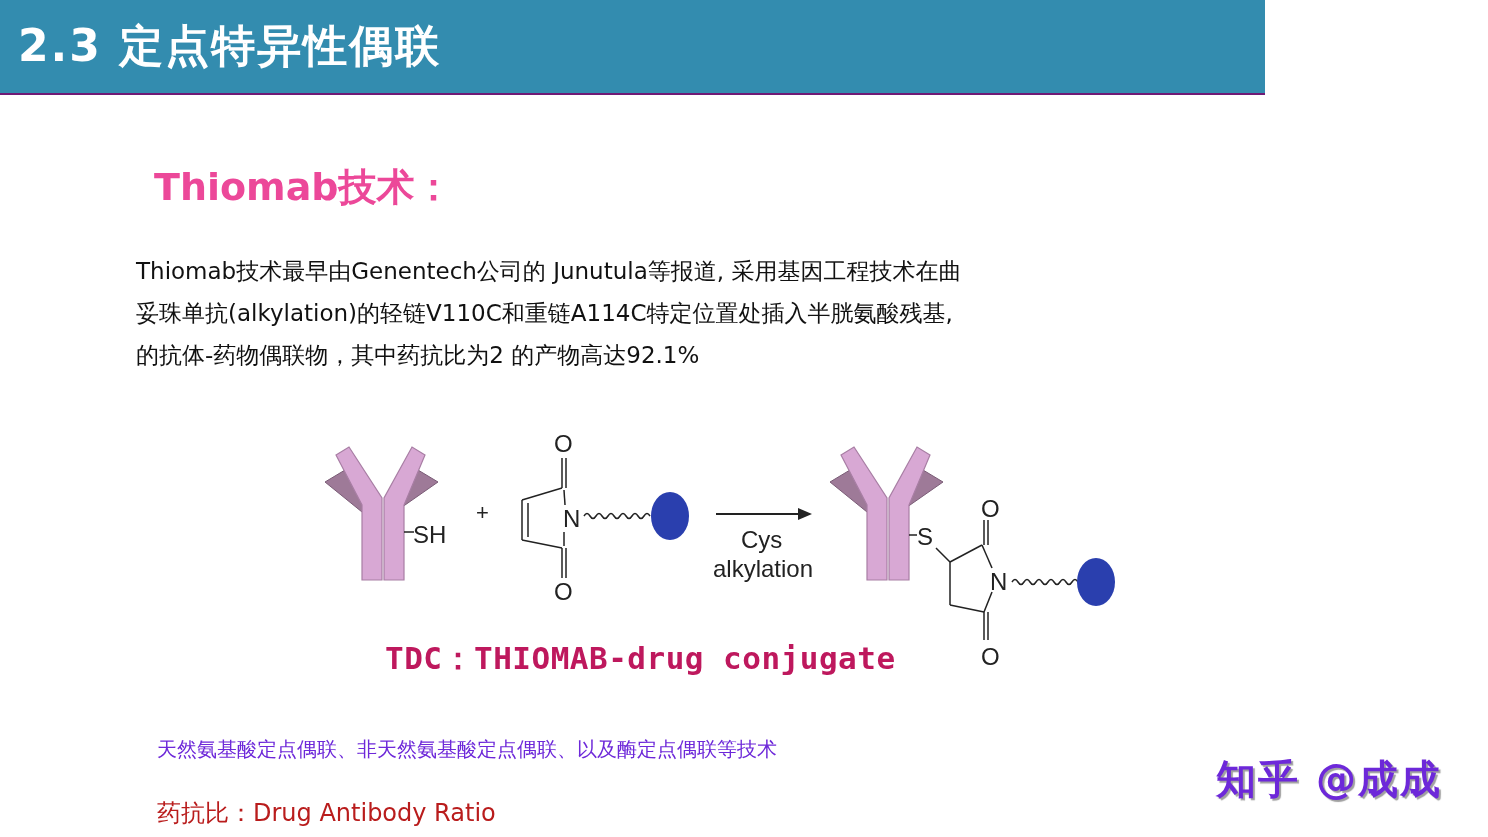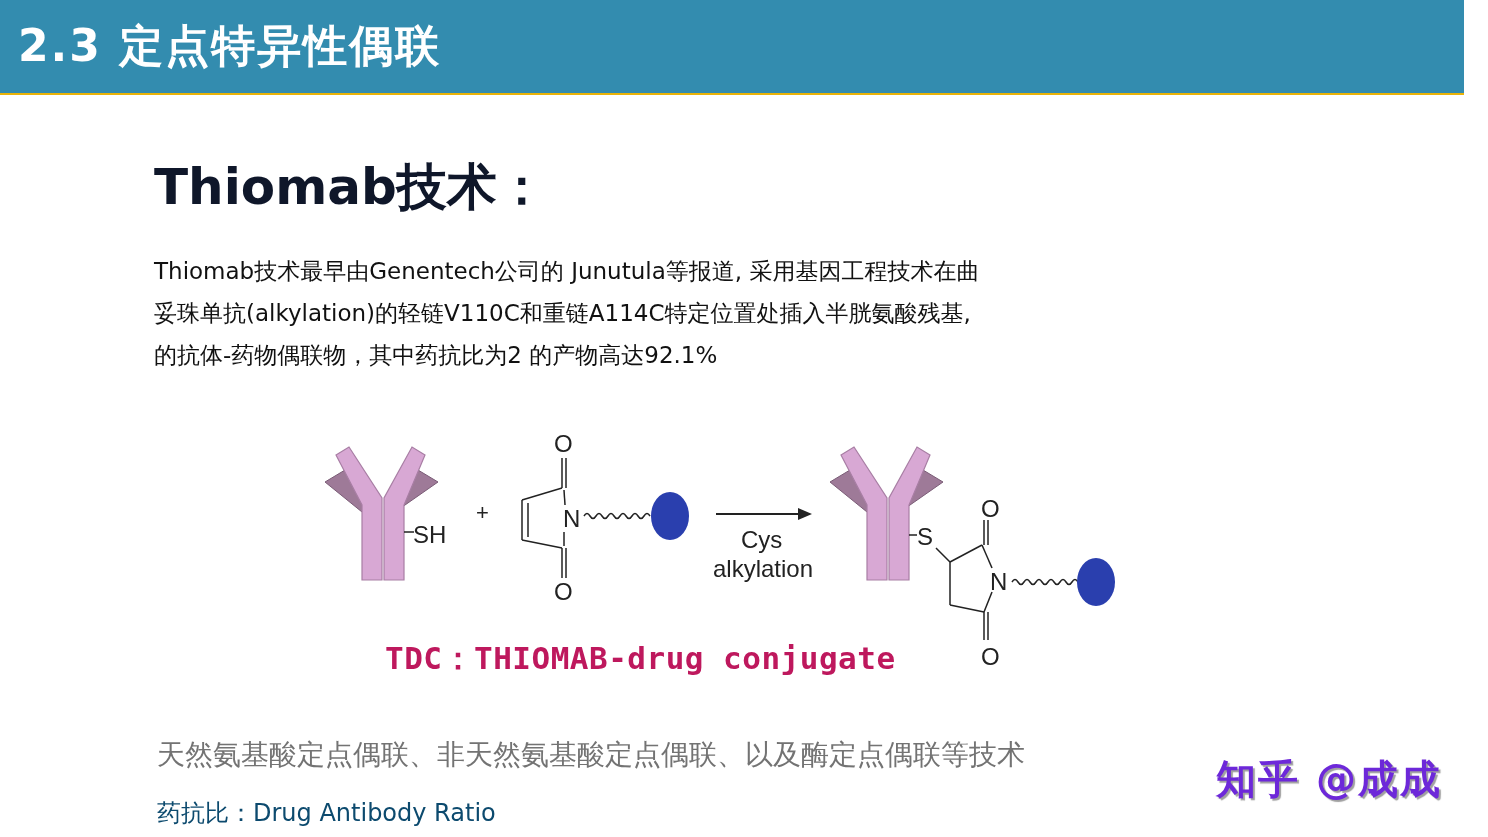--- a/index.html
+++ b/index.html
@@ -1,48 +1,48 @@
 <!DOCTYPE html>
 <html><head>
 <meta charset="utf-8">
 <style>
   html, body { margin: 0; padding: 0; }
   body {
     width: 1488px; height: 837px; overflow: hidden; background: #ffffff;
     font-family: "DejaVu Sans", "Liberation Sans", sans-serif; position: relative;
   }
   .header {
-    position: absolute; left: 0; top: 0; width: 1464px; height: 93px;
-    background: #338caf; border-bottom: 2px solid #eab308;
+    position: absolute; left: 0; top: 0; width: 1265px; height: 93px;
+    background: #338caf; border-bottom: 2px solid #701a75;
   }
   .header-title {
     position: absolute; left: 18px; top: 18px; color: #ffffff;
     font-size: 44px; font-weight: bold; letter-spacing: 2px; line-height: 56px;
     font-family: "DejaVu Sans", sans-serif;
   }
   .subtitle {
-    position: absolute; left: 154px; top: 162px; font-size: 50px; font-weight: bold;
-    color: #0f172a; font-family: "DejaVu Sans", sans-serif; line-height: 50px;
+    position: absolute; left: 154px; top: 162px; font-size: 38px; font-weight: bold;
+    color: #ec4899; font-family: "DejaVu Sans", sans-serif; line-height: 50px;
   }
   .para {
-    position: absolute; left: 154px; top: 250px; width: 990px; font-size: 23px;
+    position: absolute; left: 136px; top: 250px; width: 990px; font-size: 23px;
     line-height: 42px; color: #111; font-family: "DejaVu Sans", sans-serif;
   }
   .para div { white-space: nowrap; }
   .diagram { position: absolute; left: 300px; top: 420px; width: 840px; height: 260px; }
   .caption {
     position: absolute; left: 385px; top: 638px; font-size: 31px; font-weight: bold;
     color: #be185d; font-family: "DejaVu Sans Mono", monospace; letter-spacing: 0.5px;
   }
   .bottom1 {
-    position: absolute; left: 157px; top: 736px; font-size: 28px; color: #737373;
+    position: absolute; left: 157px; top: 736px; font-size: 20px; color: #6d28d9;
     font-family: "DejaVu Sans", sans-serif;
   }
   .bottom2 {
-    position: absolute; left: 157px; top: 797px; font-size: 24px; color: #0c4a6e;
+    position: absolute; left: 157px; top: 797px; font-size: 24px; color: #b91c1c;
     font-family: "DejaVu Sans", sans-serif;
   }
   .watermark {
     position: absolute; left: 1216px; top: 752px; font-size: 40px; color: #6d28d9;
     font-weight: bold; text-shadow: 2px 2px 1px #a0a0a0; letter-spacing: 2px;
     font-family: "DejaVu Sans", sans-serif;
   }
 </style>
 </head>
 <body>

